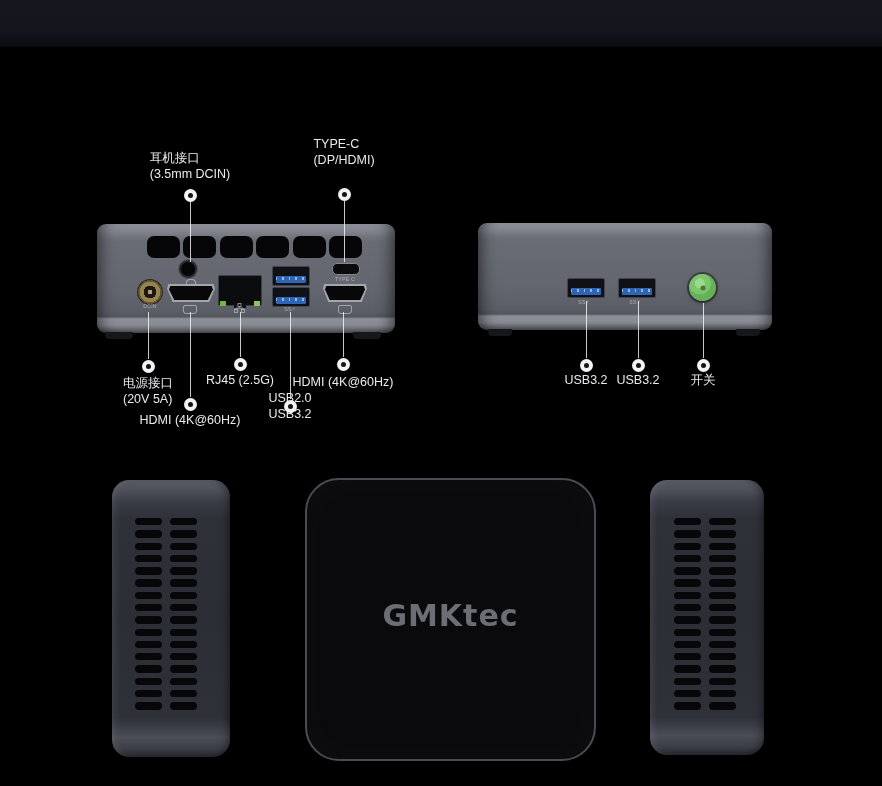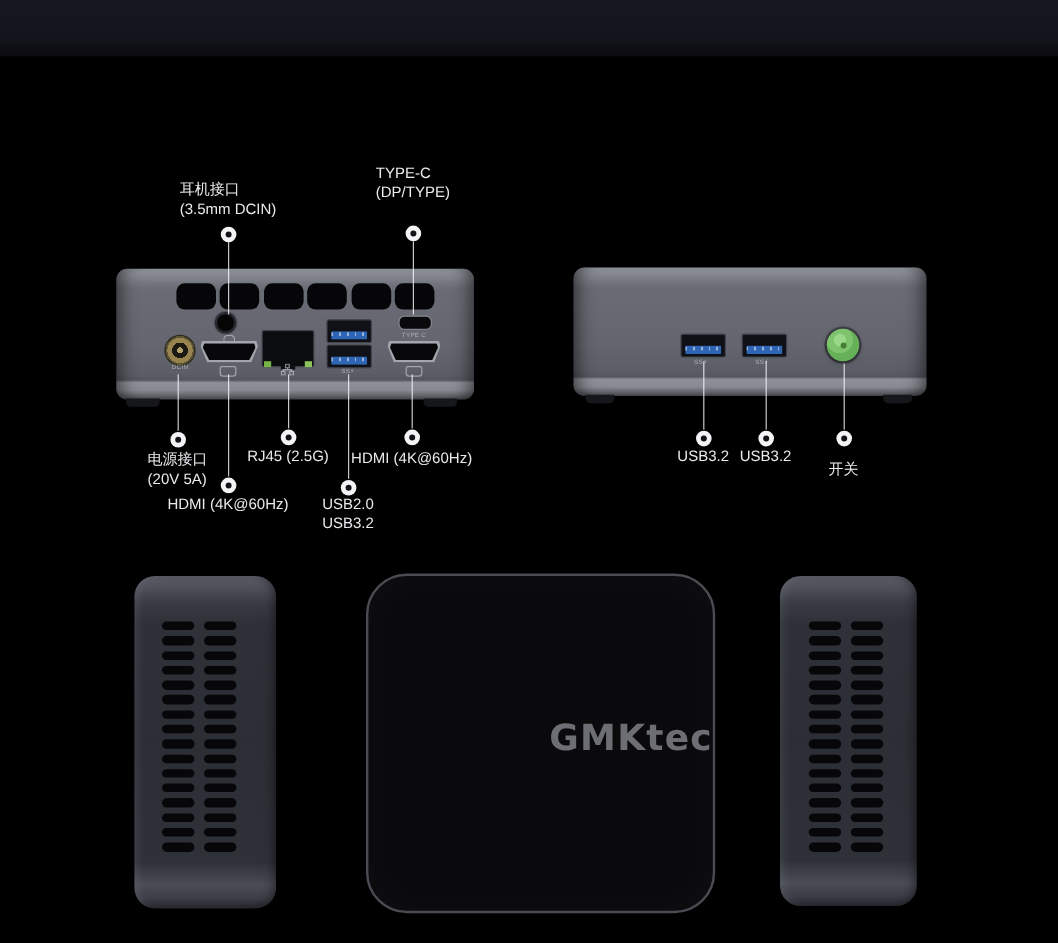--- a/index.html
+++ b/index.html
@@ -71,41 +71,41 @@
   .co-dot::after{content:'';position:absolute;left:4px;top:4px;width:5px;height:5px;border-radius:50%;background:#141417;}
   .co-label{position:absolute;color:#e9eaed;font-size:12.5px;line-height:15.5px;
             transform:translateX(-50%);white-space:nowrap;}
   .co-label span{display:block;}
 
   .l-hp{left:190px;top:151px}   .d-hp{left:183.5px;top:188.5px} .n-hp{left:189.5px;top:202px;height:60px}
   .l-tc{left:344px;top:137px}   .d-tc{left:337.5px;top:187.5px} .n-tc{left:343.5px;top:201px;height:61px}
   .n-pw{left:147.5px;top:312px;height:47px} .d-pw{left:141.5px;top:359.5px} .l-pw{left:148px;top:376px}
   .n-h1{left:189.5px;top:312px;height:85px} .d-h1{left:183.5px;top:397.5px} .l-h1{left:190px;top:413px}
   .n-rj{left:239.5px;top:312px;height:45px} .d-rj{left:233.5px;top:357.5px} .l-rj{left:240px;top:373px}
-  .n-ur{left:289.5px;top:312px;height:87px} .d-ur{left:283.5px;top:399.5px} .l-ur{left:290px;top:413px}
+  .n-ur{left:289.5px;top:312px;height:87px} .d-ur{left:283.5px;top:399.5px} .l-ur{left:290px;top:391px}
   .n-h2{left:342.5px;top:312px;height:45px} .d-h2{left:336.5px;top:357.5px} .l-h2{left:343px;top:375px}
   .n-u1{left:585.5px;top:301px;height:57px} .d-u1{left:579.5px;top:358.5px} .l-u1{left:586px;top:373px}
   .n-u2{left:637.5px;top:301px;height:57px} .d-u2{left:631.5px;top:358.5px} .l-u2{left:638px;top:373px}
-  .n-sw{left:702.5px;top:303px;height:55px} .d-sw{left:696.5px;top:358.5px} .l-sw{left:703px;top:384px}
+  .n-sw{left:702.5px;top:303px;height:55px} .d-sw{left:696.5px;top:358.5px} .l-sw{left:703px;top:373px}
 
   
   .side{position:absolute;border-radius:17px;
         background:linear-gradient(180deg,#5a5c66 0%,#4c4e58 4%,#3a3c45 8%,#2f3139 14%,#2c2e35 50%,
                    #2f3139 86%,#4a4c56 93%,#3c3e47 97%,#26272d 100%);
         box-shadow:inset 6px 0 10px -5px rgba(255,255,255,.12), inset -6px 0 10px -5px rgba(0,0,0,.55);}
   .side-left{left:112px;top:480px;width:118px;height:277px;}
   .side-right{left:650px;top:480px;width:114px;height:275px;}
   .side-vents{position:absolute;display:grid;grid-template-columns:repeat(2,27px);gap:4.9px 8px;}
   .side-left .side-vents{left:23px;top:38px}
   .side-right .side-vents{left:24px;top:38px}
   .side-vents .vent-slot{width:27px;height:7.4px;border-radius:4px;background:#07070a;}
 
   .topview{position:absolute;left:305px;top:478px;width:287px;height:279px;border-radius:34px;
            background:#0a0a0c;border:2px solid #4a4c53;box-shadow:inset 0 0 45px rgba(255,255,255,.025);}
-  .logo{position:absolute;left:0;right:0;top:118px;text-align:right;font-size:30px;font-weight:800;
+  .logo{position:absolute;left:0;right:0;top:118px;text-align:center;font-size:30px;font-weight:800;
         color:#6d6e74;letter-spacing:1px;font-family:"DejaVu Sans","Liberation Sans",sans-serif;}
 </style>
 </head>
 <body>
 
 <div class="stage">
   <div class="top-strip"></div>
 
   <div class="dev dev-rear">
     <div class="rear-vents">
@@ -169,21 +169,21 @@
 
   <div class="co-label l-hp">
     <span>耳机接口</span>
     <span>(3.5mm DCIN)</span>
   </div>
   <span class="co-dot d-hp"></span>
   <span class="co-line n-hp"></span>
 
   <div class="co-label l-tc">
     <span>TYPE-C</span>
-    <span>(DP/TYPE)</span>
+    <span>(DP/HDMI)</span>
   </div>
   <span class="co-dot d-tc"></span>
   <span class="co-line n-tc"></span>
 
   <span class="co-line n-pw"></span>
   <span class="co-dot d-pw"></span>
   <div class="co-label l-pw">
     <span>电源接口</span>
     <span>(20V 5A)</span>
   </div>

